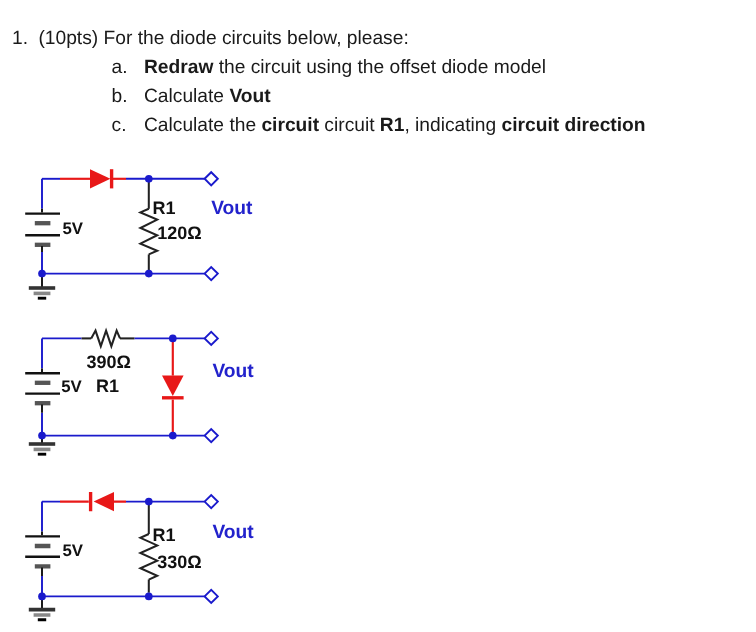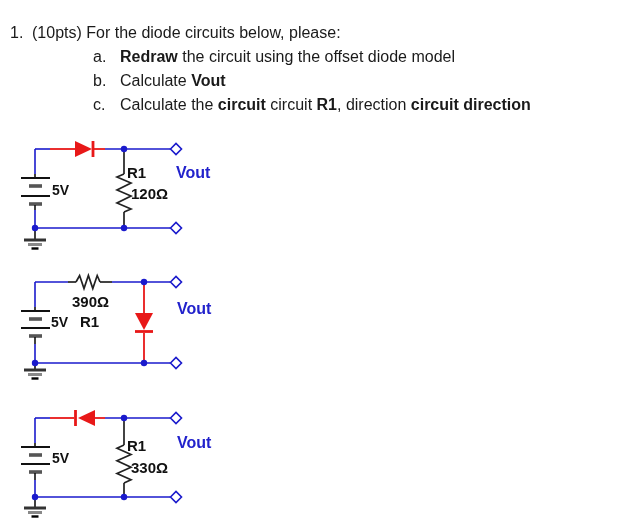--- a/index.html
+++ b/index.html
@@ -43,21 +43,21 @@
   <div class="pline">
     <span class="pnum">1.</span><span>(10pts) For the diode circuits below, please:</span>
   </div>
   <div class="pline pitem">
     <span class="pletter">a.</span><span class="bold">Redraw</span><span> the circuit using the offset diode model</span>
   </div>
   <div class="pline pitem">
     <span class="pletter">b.</span><span>Calculate </span><span class="bold">Vout</span>
   </div>
   <div class="pline pitem">
-    <span class="pletter">c.</span><span>Calculate the </span><span class="bold">circuit</span><span> circuit </span><span class="bold">R1</span><span>, direction </span><span class="bold">circuit direction</span>
+    <span class="pletter">c.</span><span>Calculate the </span><span class="bold">circuit</span><span> circuit </span><span class="bold">R1</span><span>, indicating </span><span class="bold">circuit direction</span>
   </div>
 </div>
 
 <svg id="c1" class="circuit" width="220" height="125" viewBox="0 0 220 125">
   <g>
     <path class="wire" d="M35 19 H50"></path>
     <path class="wire" d="M105 19 H170.5"></path>
     <path class="wire" d="M35 19 V44"></path>
     <path class="wire" d="M35 80 V98"></path>
     <path class="wire" d="M35 98 H170.5"></path>

